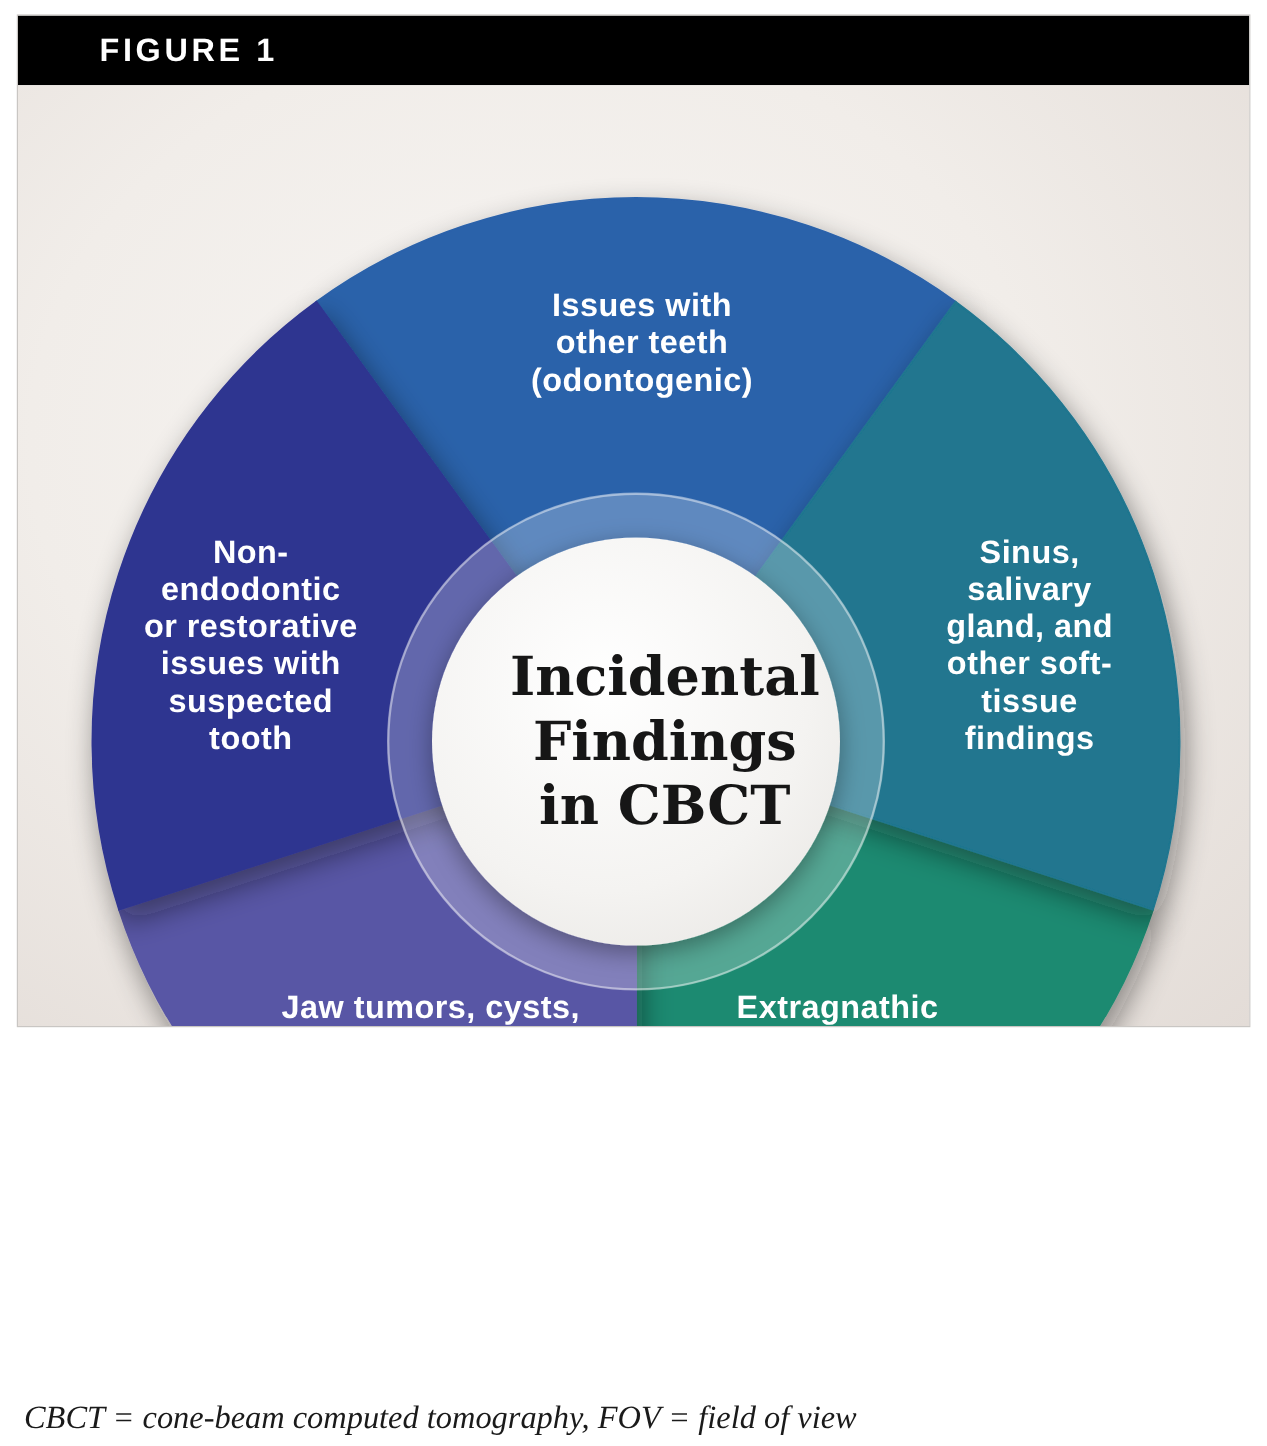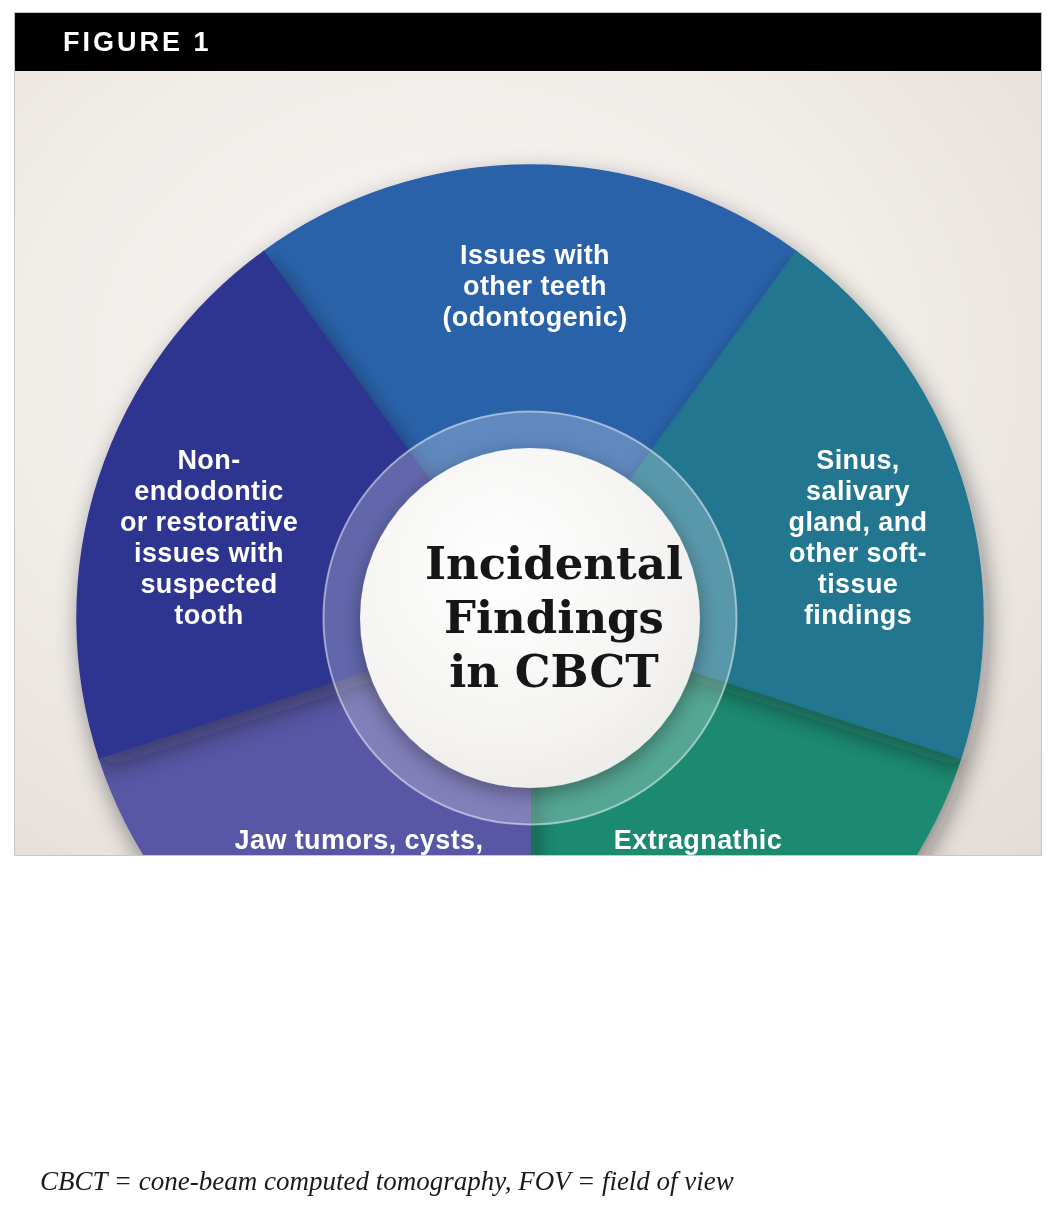--- a/index.html
+++ b/index.html
@@ -30,20 +30,21 @@
     display: flex;
     align-items: center;
     padding-left: 48px;
     box-sizing: border-box;
   }
   .figure-header span {
     color: #ffffff;
     font-size: 27px;
     font-weight: 700;
     letter-spacing: 3px;
+    margin-left: 20px;
   }
   .figure-canvas {
     position: relative;
     width: 1026px;
     height: 784px;
     background: radial-gradient(ellipse at 42% 38%, #f7f5f3 0%, #f1ede9 50%, #e3dcd7 100%);
     overflow: hidden;
   }
   .figure-canvas svg {
     position: absolute;
@@ -78,21 +79,20 @@
     margin-left: 24px;
   }
   .figure-caption {
     position: absolute;
     left: 20px;
     top: 1166px;
     font-family: "Liberation Serif", "DejaVu Serif", serif;
     font-style: italic;
     font-size: 27px;
     color: #1a1a1a;
-    margin-left: 20px;
   }
 </style>
 </head>
 <body>
 
 <div class="page">
 
   <div class="figure-frame">
 
     <div class="figure-header">

